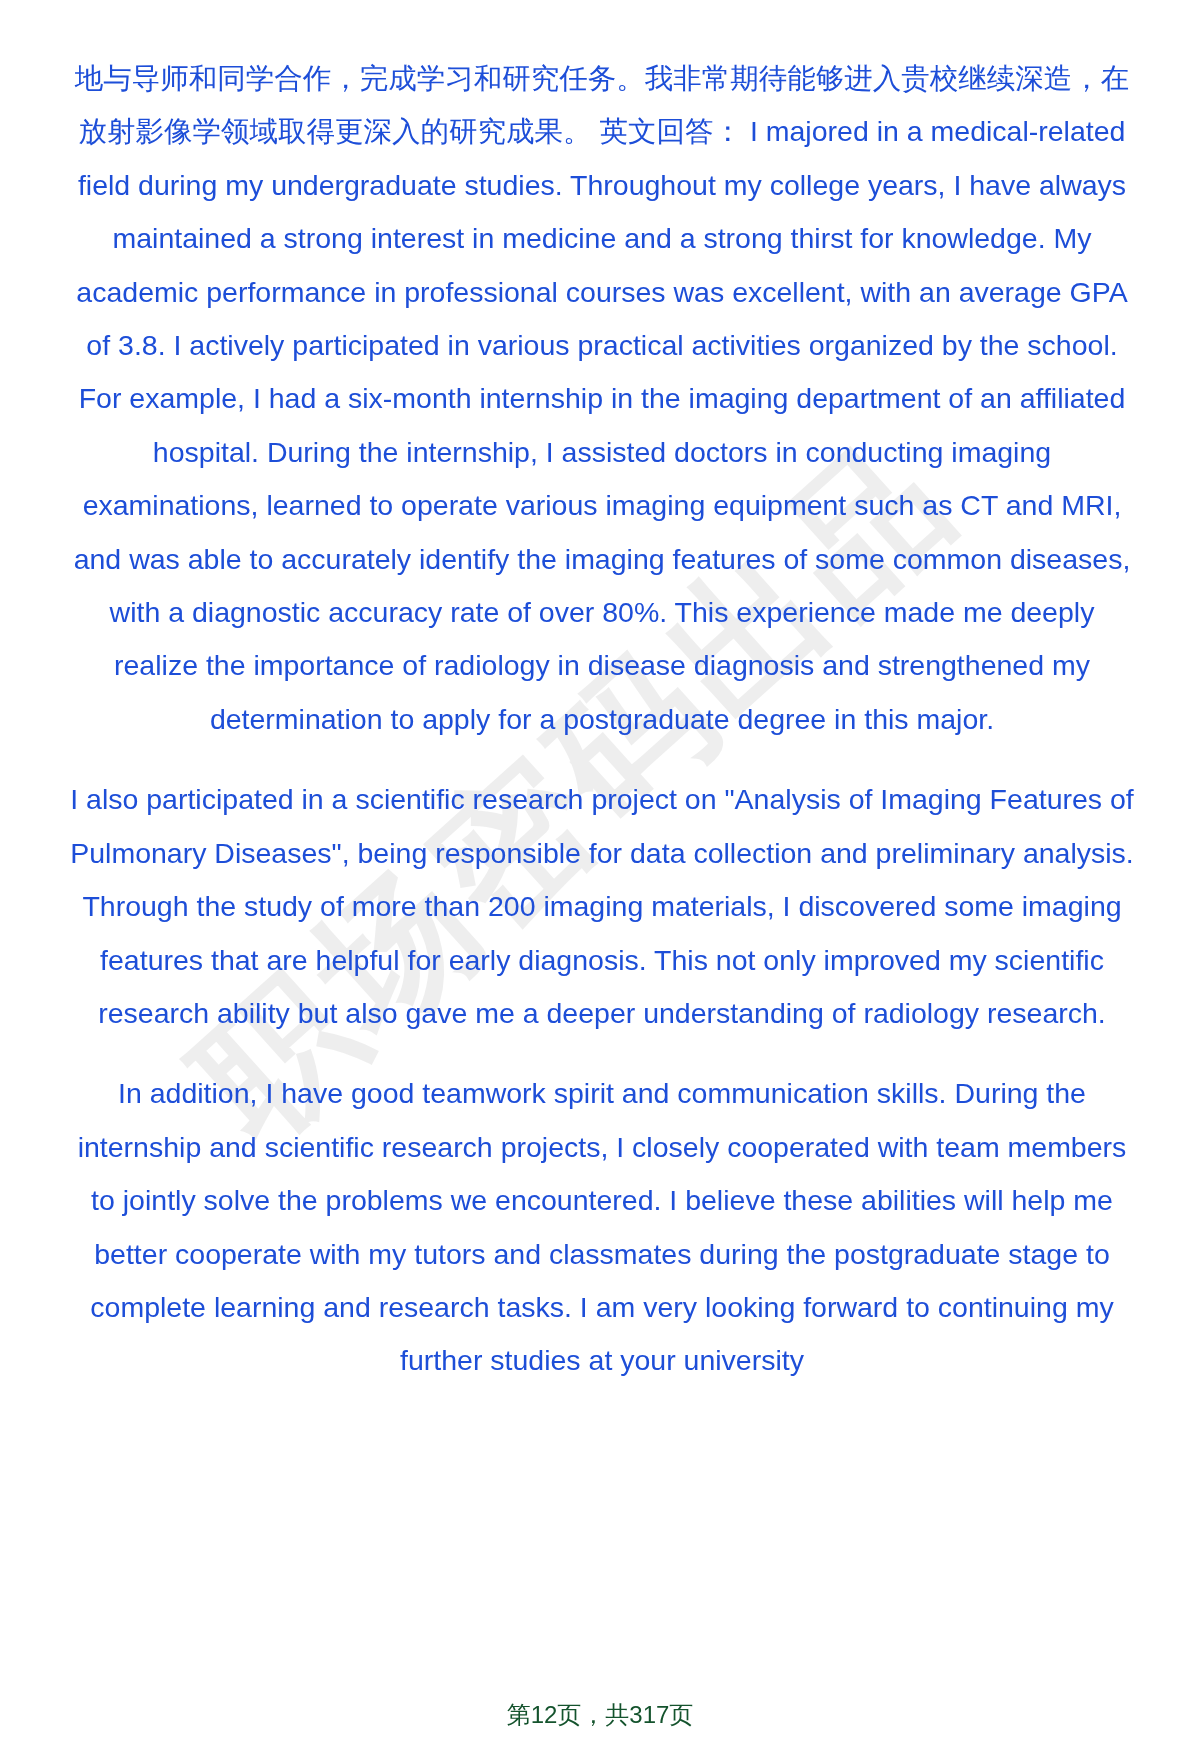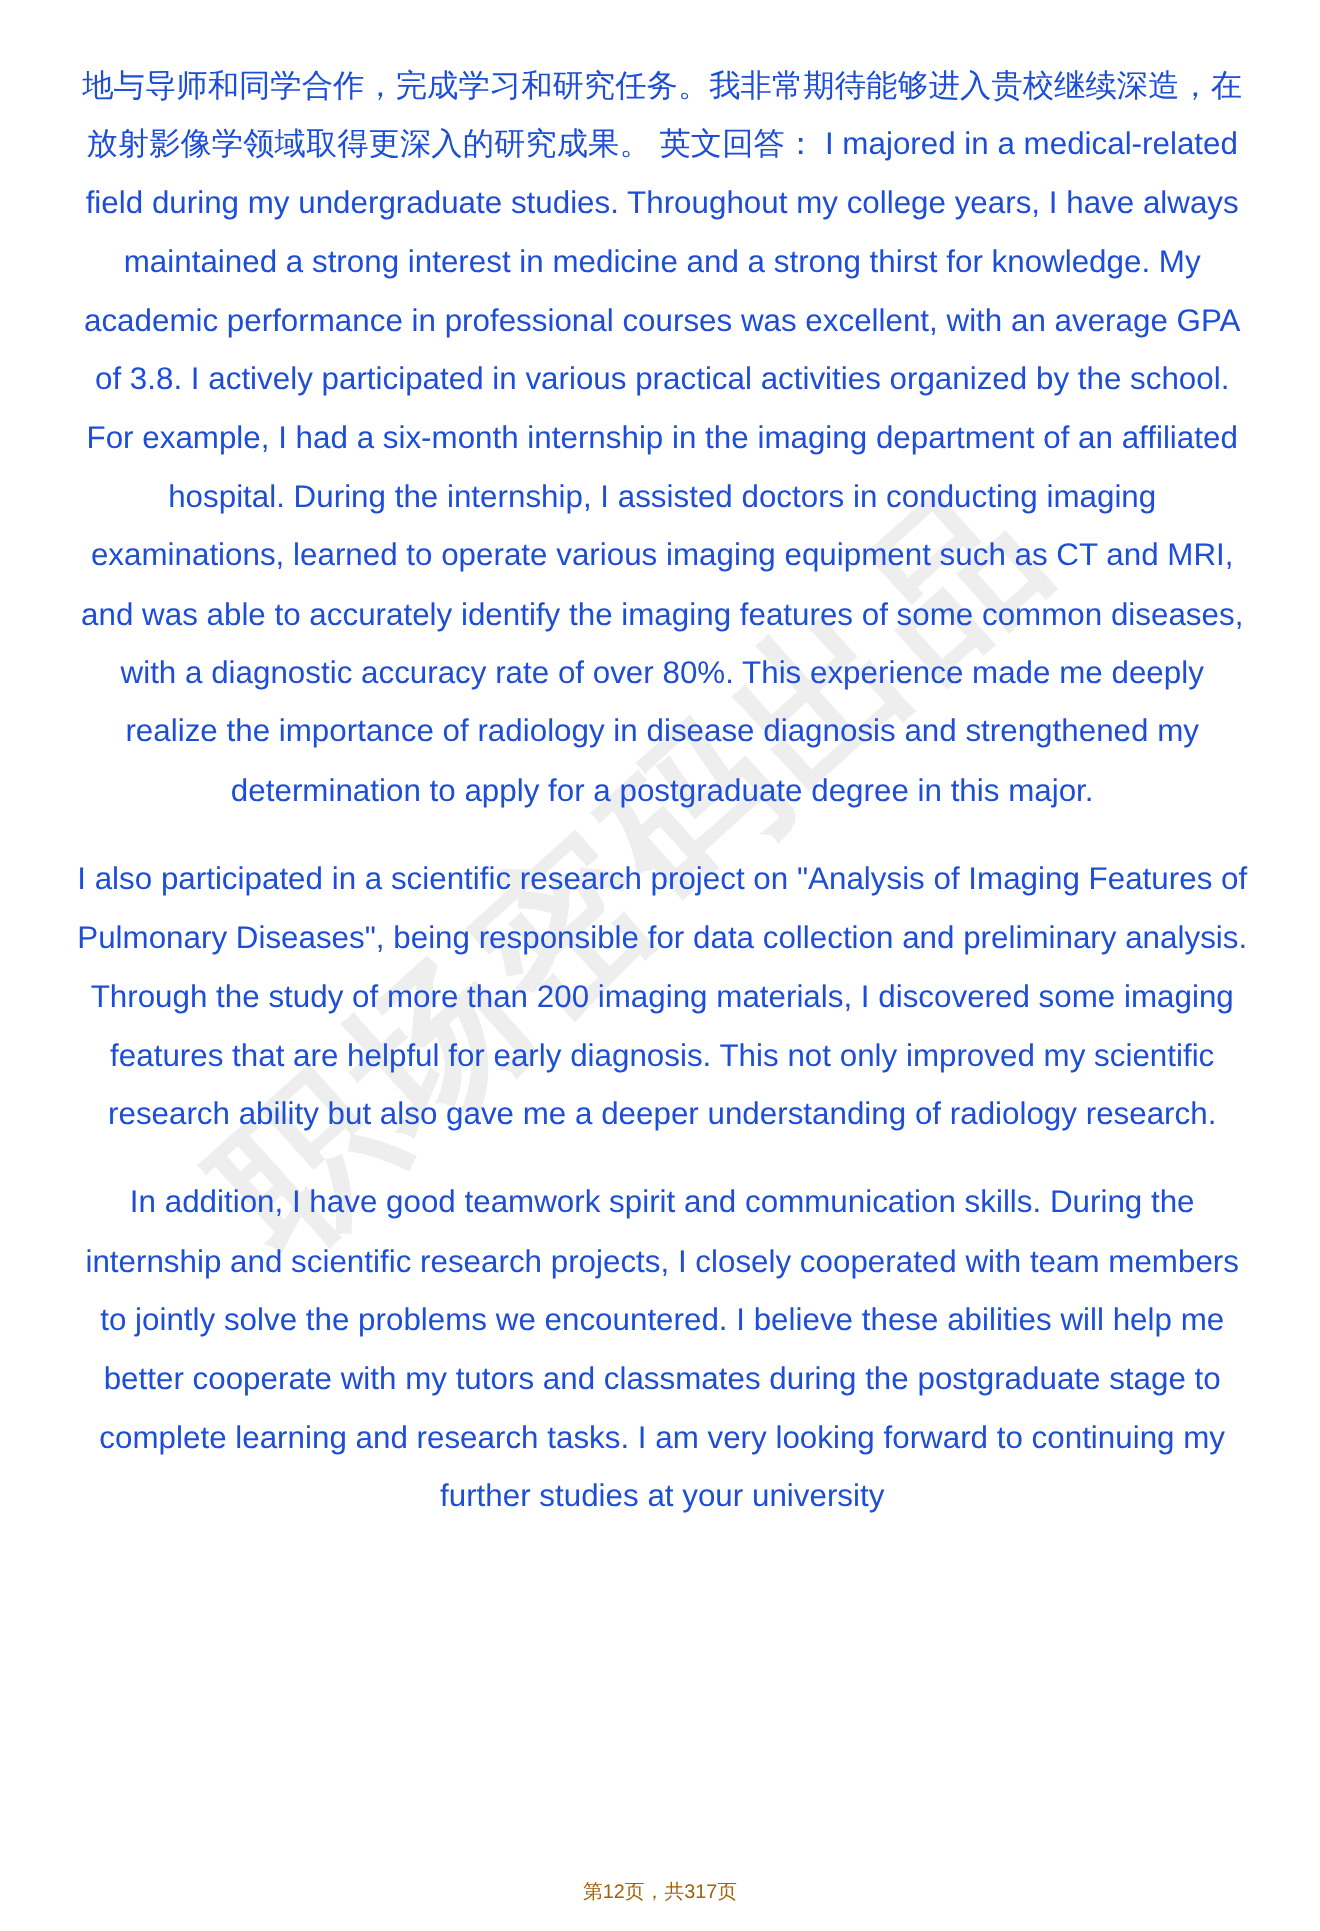--- a/index.html
+++ b/index.html
@@ -44,22 +44,22 @@
   }
   .content p {
     margin: 0 0 27px 0;
   }
   .footer {
     position: absolute;
     left: 0;
     right: 0;
     bottom: 24px;
     text-align: center;
-    font-size: 18px;
-    color: #a16207;
+    font-size: 24px;
+    color: #14532d;
     z-index: 1;
   }
 </style>
 </head>
 <body>
 
 <div class="page">
 
   <div class="watermark">职场密码出品</div>
 

